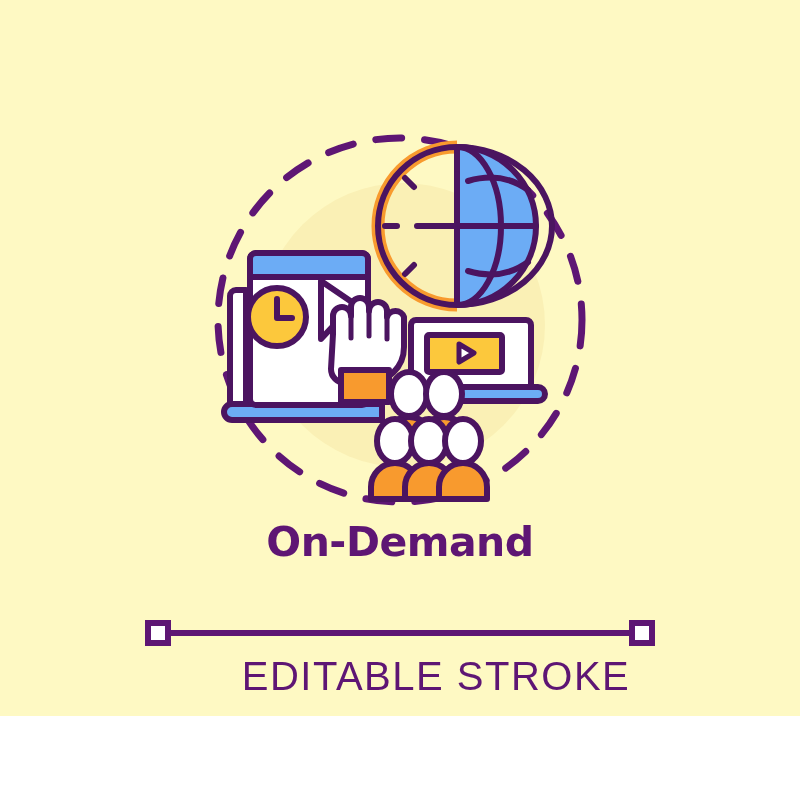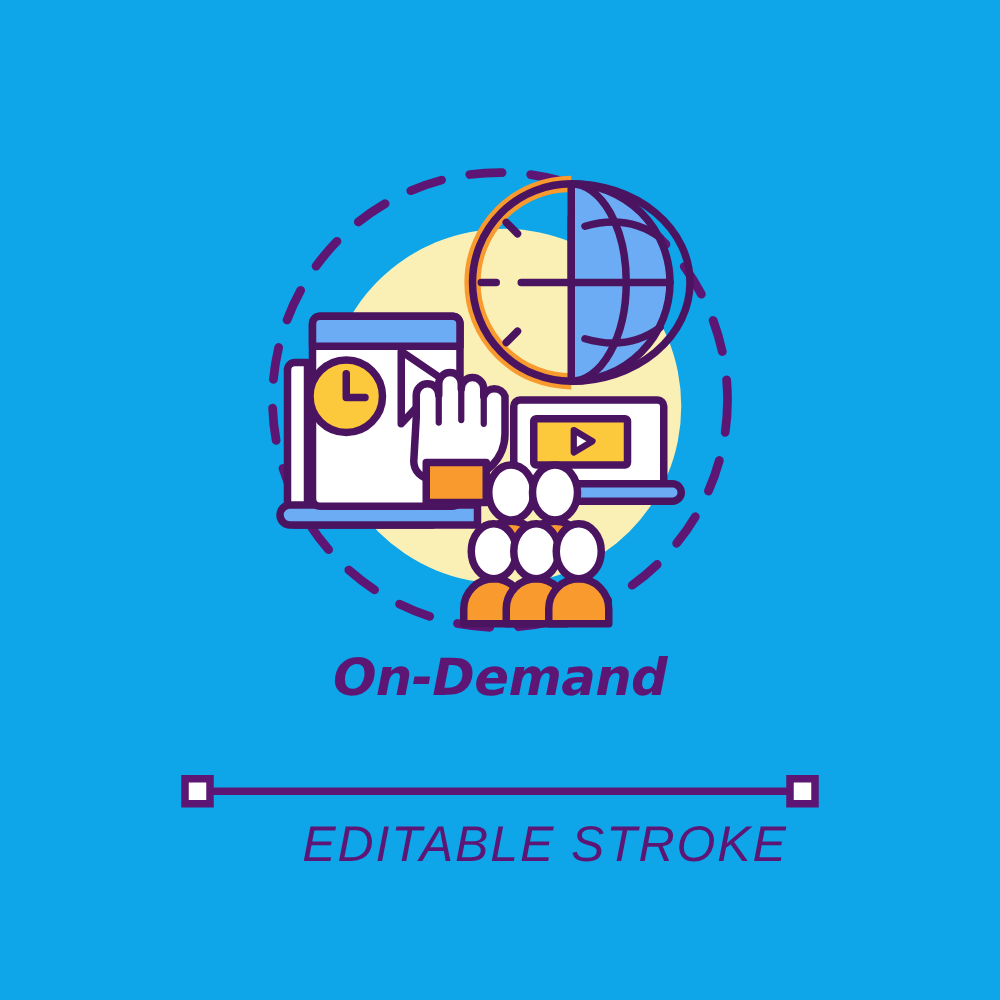--- a/index.html
+++ b/index.html
@@ -10,23 +10,22 @@
   }
   body {
     width: 800px;
     height: 800px;
     font-family: "Liberation Sans", sans-serif;
     overflow: hidden;
   }
   #stage {
     position: relative;
     width: 800px;
-    height: 800px;
-    background: #0ea5e9;
-    font-style: italic;
+    height: 716px;
+    background: #fef9c3;
   }
   .illustration {
     position: absolute;
     left: 0;
     top: 0;
     width: 800px;
     height: 800px;
   }
   .caption-block {
     position: absolute;

